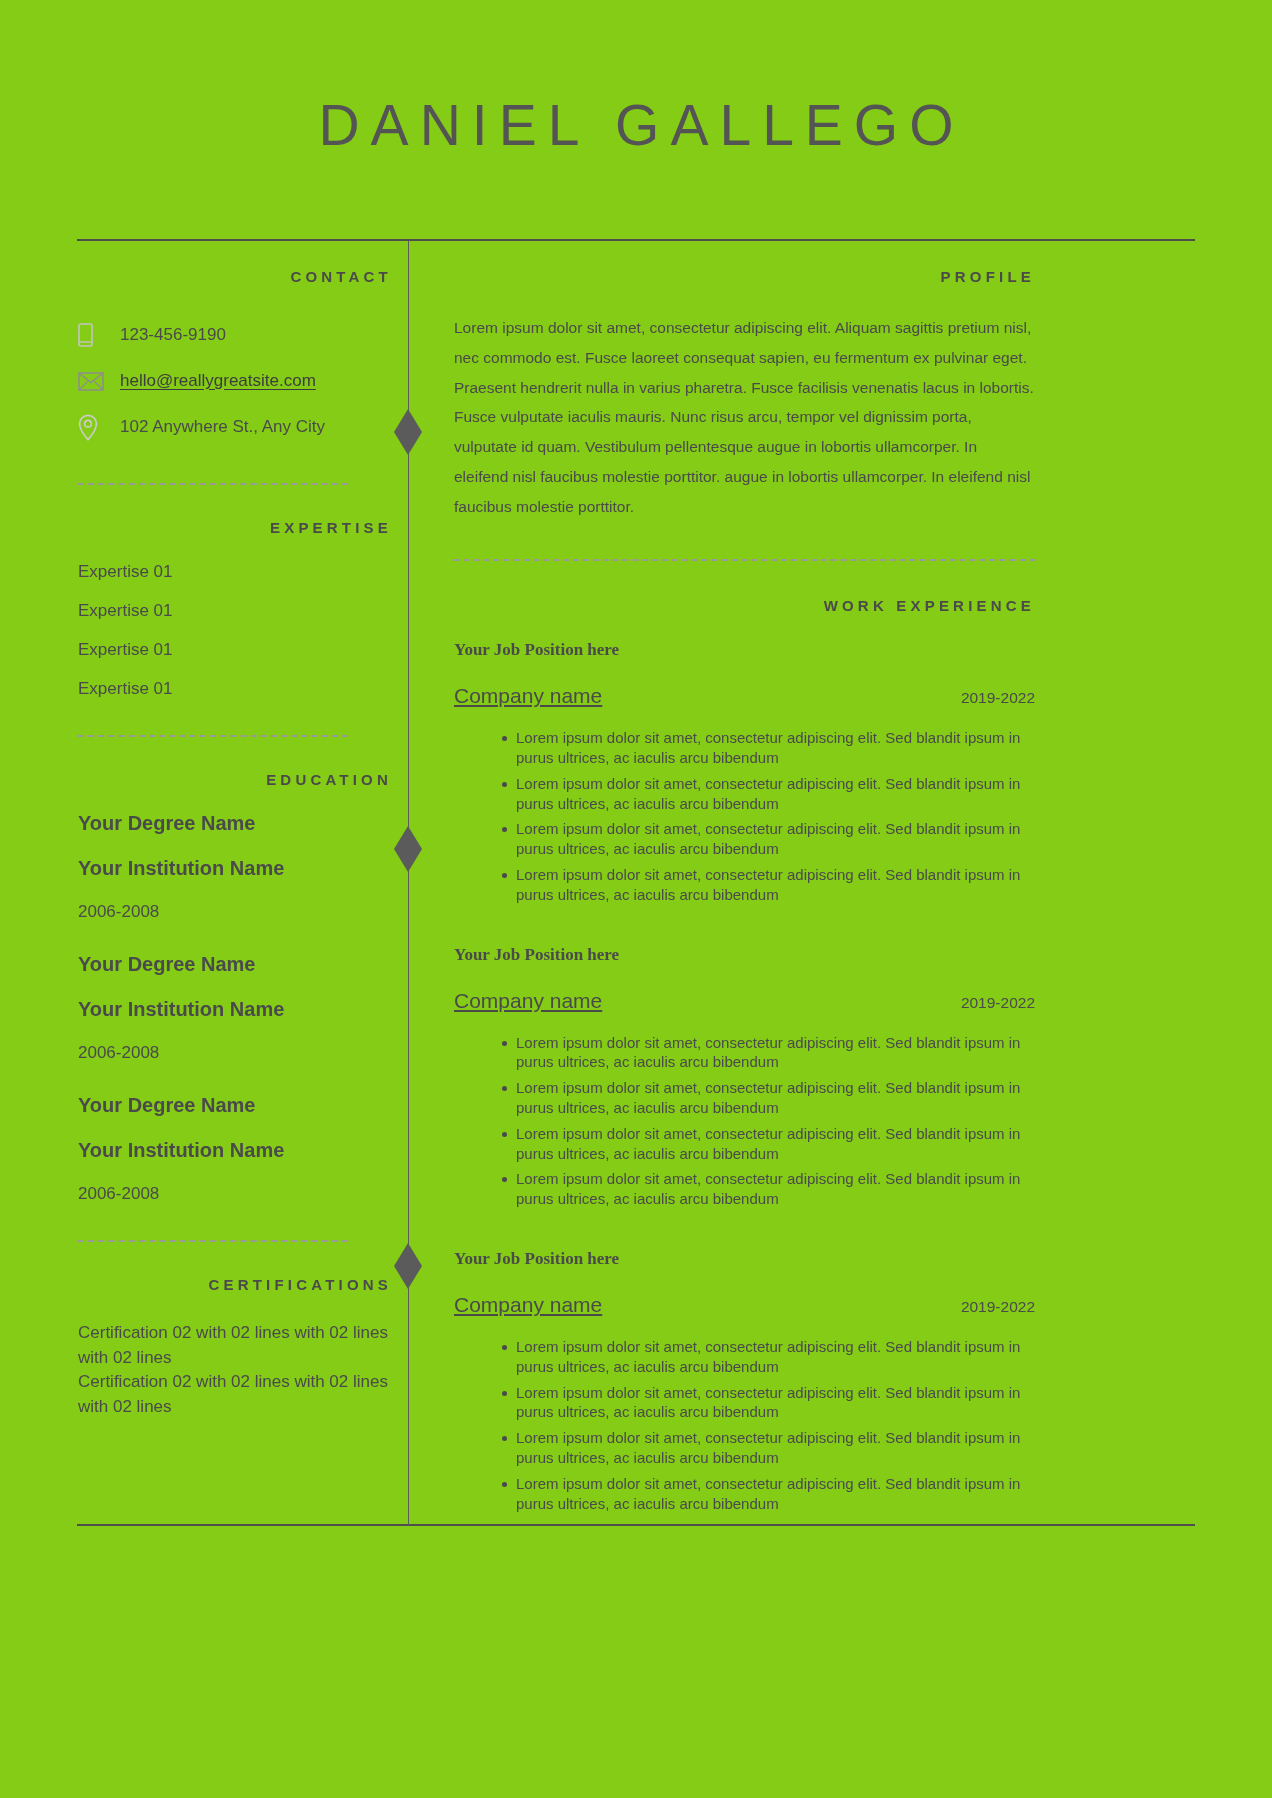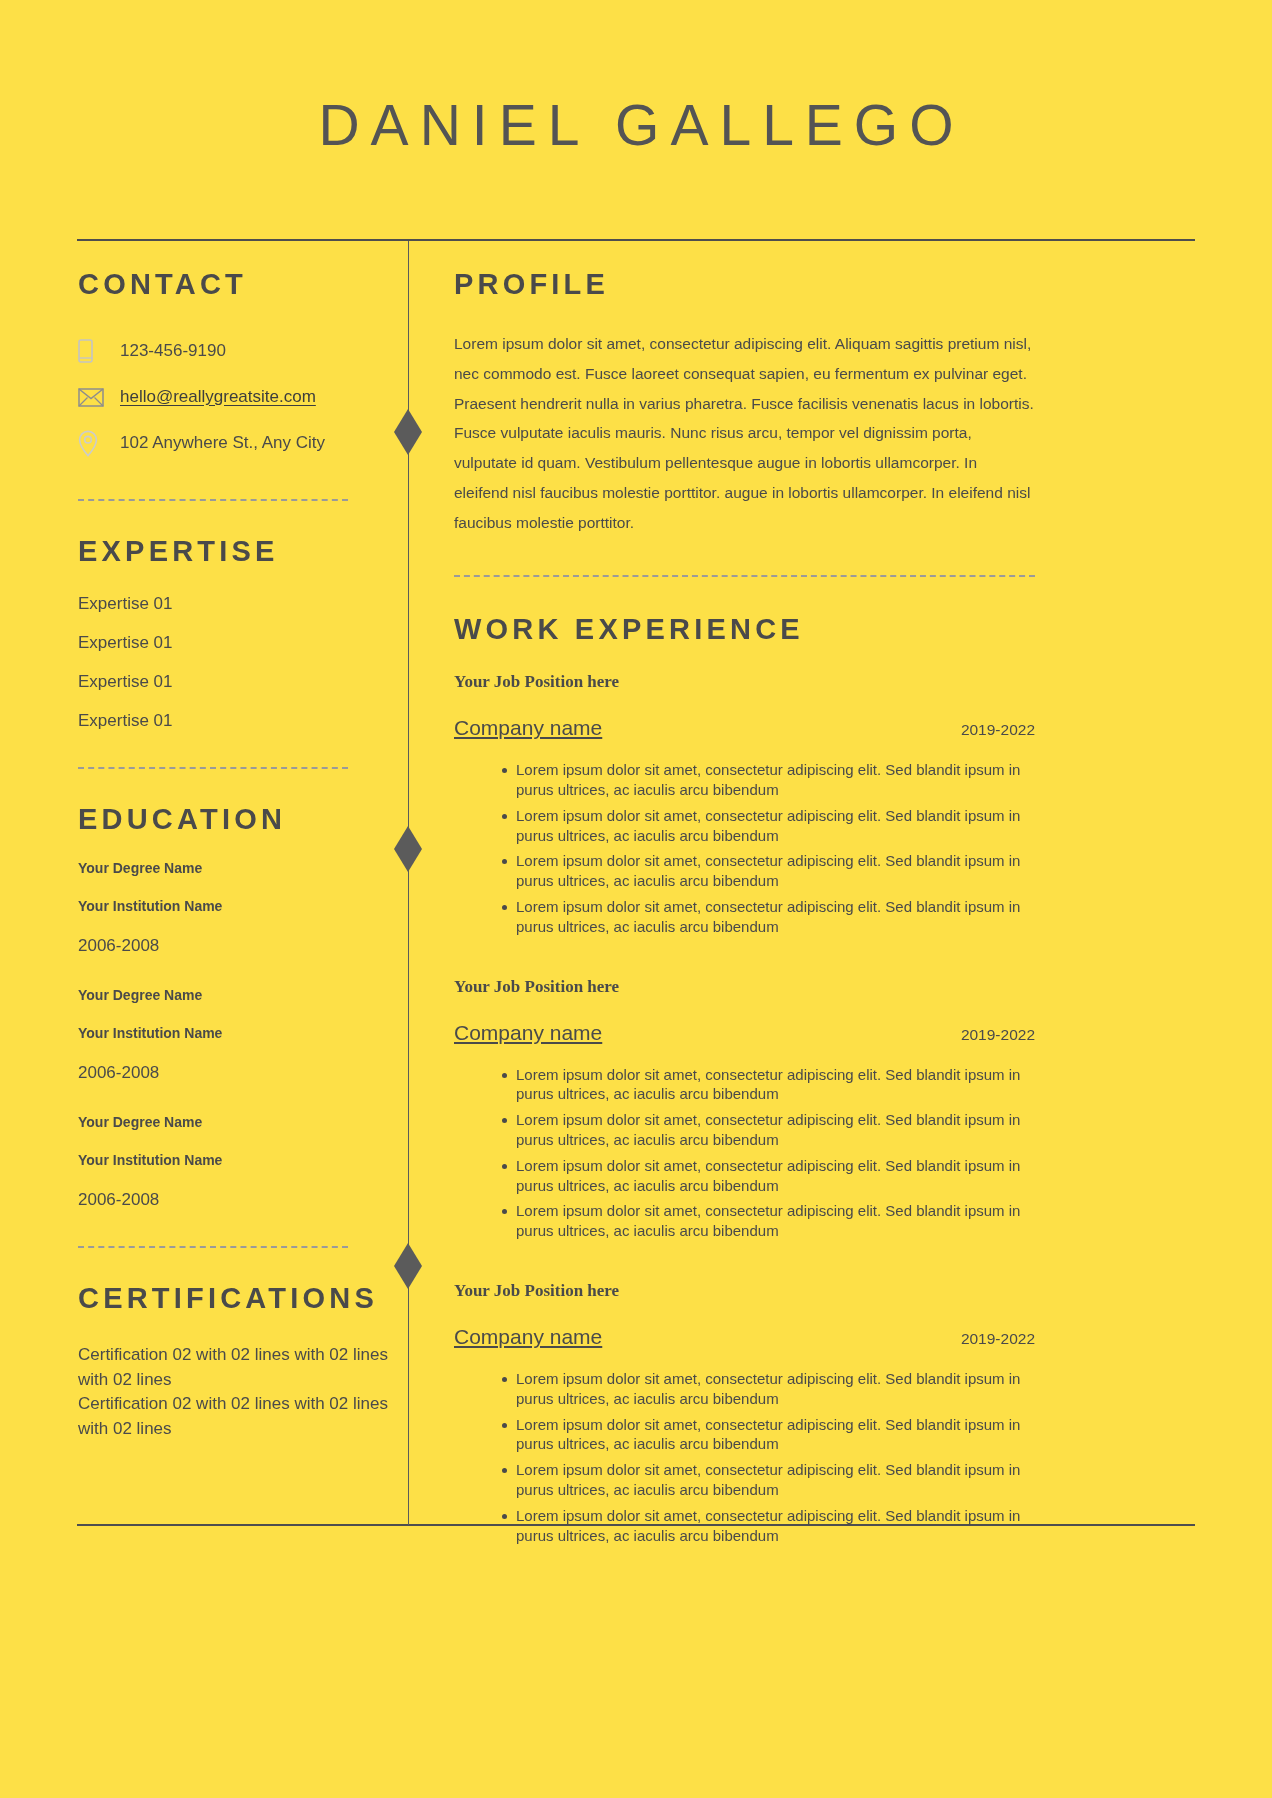--- a/index.html
+++ b/index.html
@@ -8,21 +8,21 @@
     width: 1272px;
     height: 1798px;
     background: #ffffff;
     font-family: "Liberation Sans", sans-serif;
   }
 
   .page {
     position: relative;
     width: 1272px;
     height: 1798px;
-    background: #fde047;
+    background: #84cc16;
     overflow: hidden;
   }
 
   
   .header {
     padding-top: 96px;
     text-align: center;
   }
   .full-name {
     font-size: 57px;
@@ -89,25 +89,26 @@
   }
   .right-col {
     position: absolute;
     left: 454px;
     top: 268px;
     width: 581px;
   }
 
   
   .section-title {
-    font-size: 29px;
+    font-size: 15px;
     font-weight: 700;
     letter-spacing: 4.2px;
     color: #4a4a4a;
     text-transform: uppercase;
+    text-align: right;
   }
 
   
   .contact-list { margin-top: 30px; }
   .contact-row {
     display: flex;
     align-items: center;
     height: 40px;
     margin-bottom: 6px;
   }
@@ -145,21 +146,21 @@
     margin-bottom: 19px;
   }
   .expertise-item:last-child { margin-bottom: 0; }
 
   
   .education-list { margin-top: 24px; }
   .edu-entry { margin-bottom: 31px; }
   .edu-entry:last-child { margin-bottom: 0; }
   .edu-degree,
   .edu-institution {
-    font-size: 14px;
+    font-size: 20px;
     font-weight: 700;
     color: #4a4a4a;
     margin-bottom: 22px;
   }
   .edu-years {
     font-size: 17px;
     font-weight: 400;
     color: #4a4a4a;
   }
 

